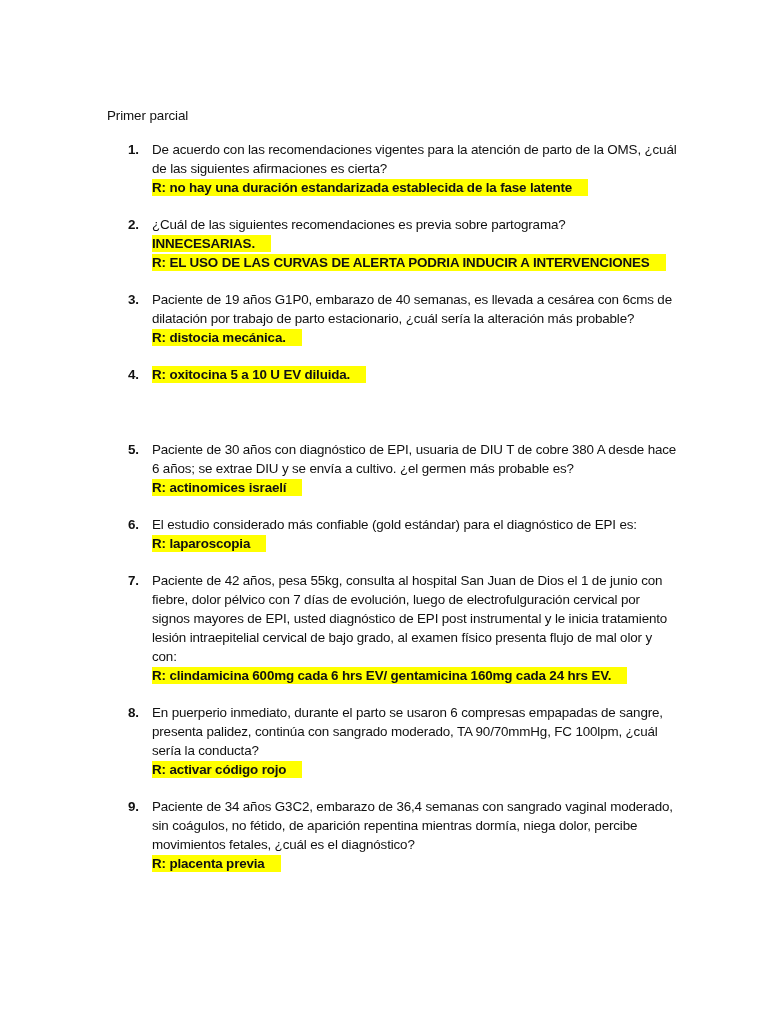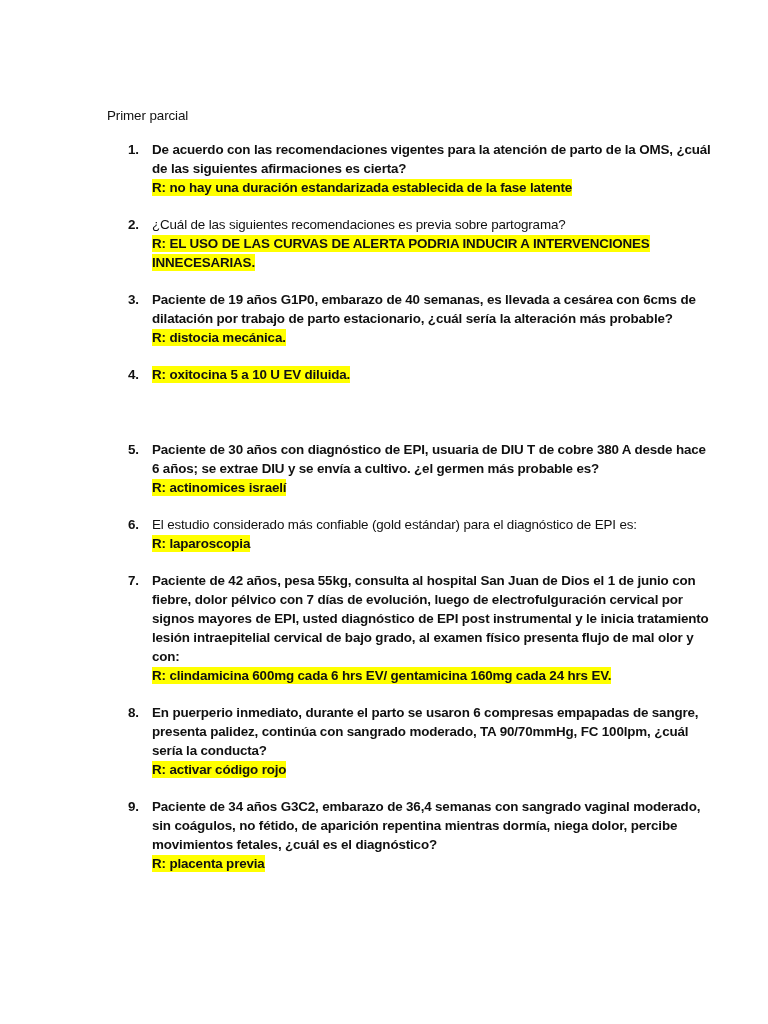--- a/index.html
+++ b/index.html
@@ -46,30 +46,30 @@
       top: 0;
       font-weight: bold;
     }
     .body {
       position: absolute;
       left: 24px;
       top: 0;
       width: 540px;
     }
     .q { display: block; white-space: nowrap; }
-    .q.bold { font-weight: bold; }
+    .q.bold { font-weight: normal; }
     .q.regular { font-weight: normal; }
     .ans {
       display: block;
       font-weight: bold;
       white-space: nowrap;
     }
     .ans span.hl {
       background: #ffff00;
-      padding: 1px 0 1px 0;
+      padding: 1px 16px 1px 0;
     }
     .line { display: block; }
   </style>
 </head>
 <body>
 
 <div class="page">
 
   <div class="title">Primer parcial</div>
 
@@ -86,22 +86,22 @@
     </div>
   </div>
 
   <div class="item" style="top:215px;">
     <span class="num">2.</span>
     <div class="body">
       <span class="q regular">
         <span class="line">¿Cuál de las siguientes recomendaciones es previa sobre partograma?</span>
       </span>
       <span class="ans">
+        <span class="line"><span class="hl">INNECESARIAS.</span></span>
         <span class="line"><span class="hl">R: EL USO DE LAS CURVAS DE ALERTA PODRIA INDUCIR A INTERVENCIONES</span></span>
-        <span class="line"><span class="hl">INNECESARIAS.</span></span>
       </span>
     </div>
   </div>
 
   <div class="item" style="top:290px;">
     <span class="num">3.</span>
     <div class="body">
       <span class="q bold">
         <span class="line">Paciente de 19 años G1P0, embarazo de 40 semanas, es llevada a cesárea con 6cms de</span>
         <span class="line">dilatación por trabajo de parto estacionario, ¿cuál sería la alteración más probable?</span>

